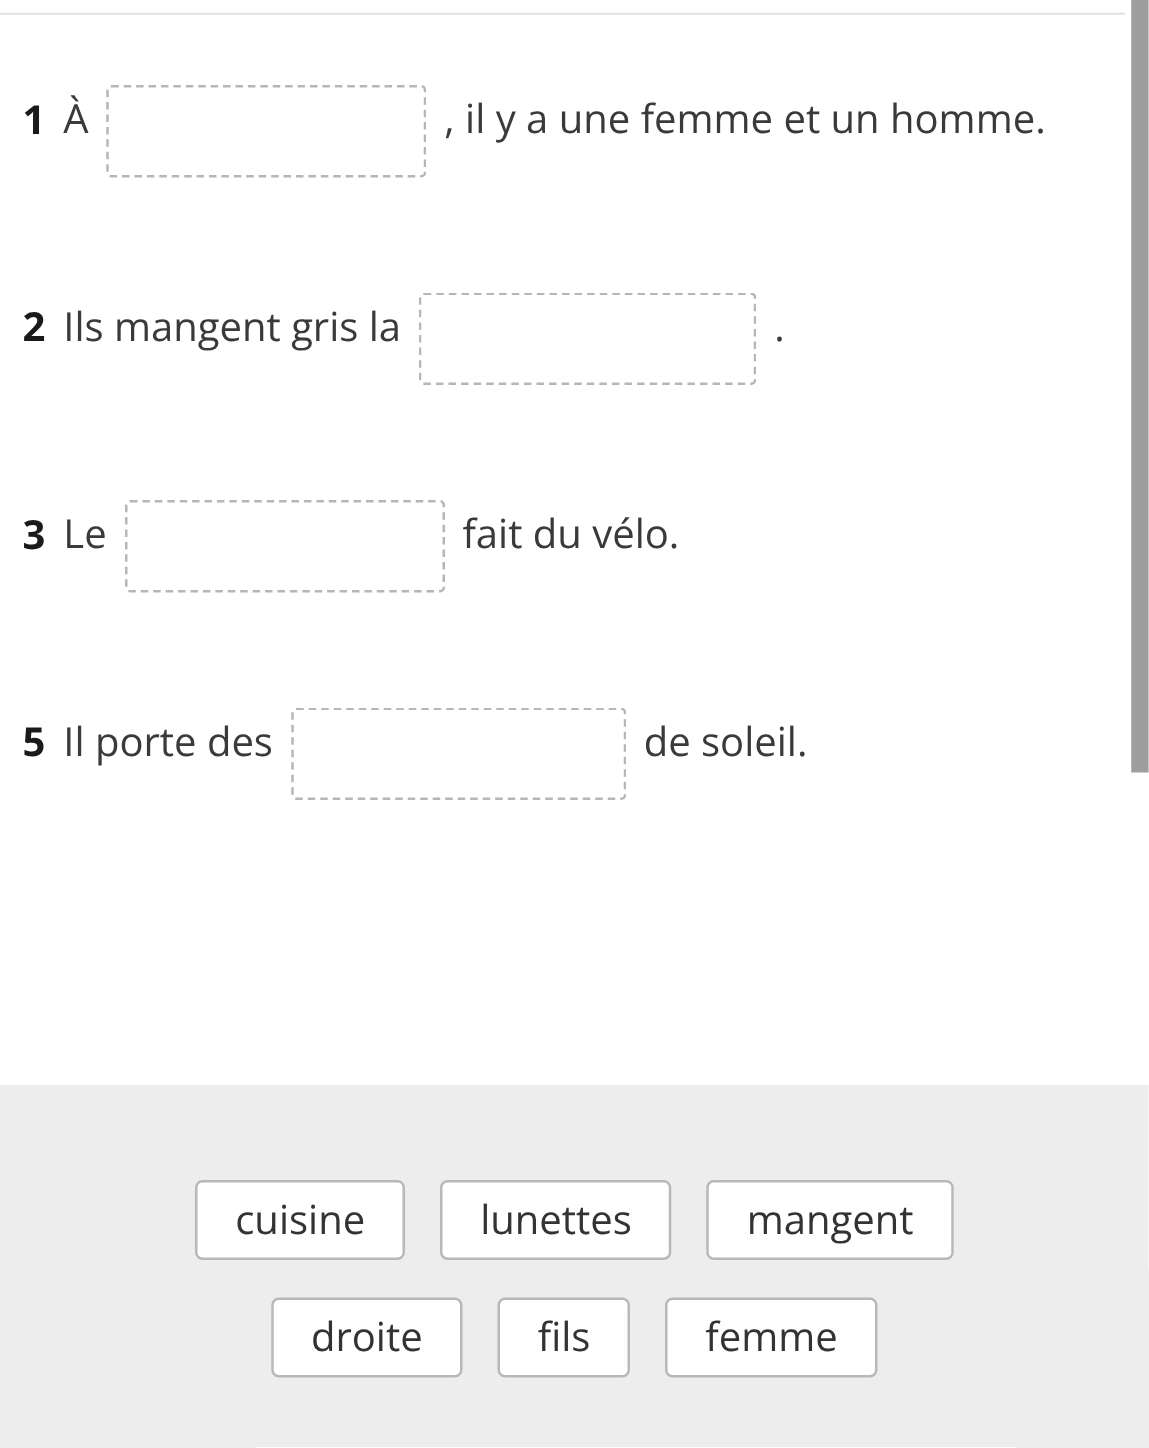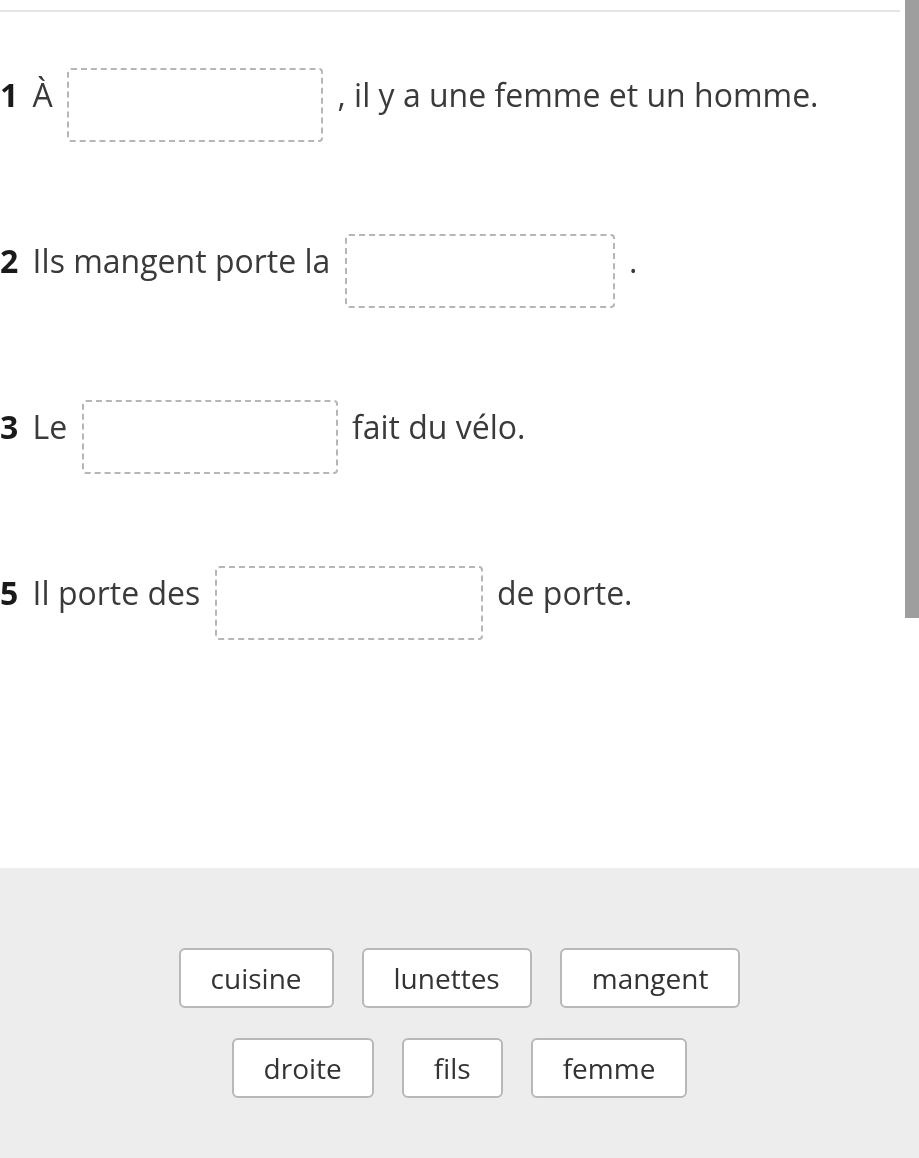--- a/index.html
+++ b/index.html
@@ -31,21 +31,21 @@
     width: 14px;
     height: 618px;
     background: #9e9e9e;
     border-radius: 0;
   }
   .questions {
     position: absolute;
     top: 70px;
     left: 0;
     width: 900px;
-    padding-left: 0;
+    padding-left: 18px;
   }
   .qline {
     font-size: 32px;
     color: #3a3a3a;
     line-height: 1.2;
     margin-bottom: 110px;
     white-space: nowrap;
   }
   .qline:last-child { margin-bottom: 0; }
   .qnum {
@@ -85,21 +85,21 @@
   }
   .bank-row {
     display: flex;
     gap: 28px;
     justify-content: center;
   }
   .chip {
     background: #ffffff;
     border: 2px solid #b8b8b8;
     border-radius: 6px;
-    font-size: 28px;
+    font-size: 32px;
     color: #333;
     padding: 14px 30px;
     line-height: 1;
     cursor: grab;
     user-select: none;
   }
 </style>
 </head>
 <body>
 
@@ -112,38 +112,38 @@
 
     <div class="qline">
       <span class="qnum">1</span>
       <span>À</span>
       <span class="blank w-large"></span>
       <span>, il y a une femme et un homme.</span>
     </div>
 
     <div class="qline">
       <span class="qnum">2</span>
-      <span>Ils mangent porte la</span>
+      <span>Ils mangent gris la</span>
       <span class="blank w-med"></span>
       <span>.</span>
     </div>
 
     <div class="qline">
       <span class="qnum">3</span>
       <span>Le</span>
       <span class="blank w-med2"></span>
       <span>fait du vélo.</span>
     </div>
 
 
     <div class="qline">
       <span class="qnum">5</span>
       <span>Il porte des</span>
       <span class="blank w-med4"></span>
-      <span>de porte.</span>
+      <span>de soleil.</span>
     </div>
 
   </div>
 
   <div class="word-bank">
     <div class="bank-row">
       <div class="chip">cuisine</div>
       <div class="chip">lunettes</div>
       <div class="chip">mangent</div>
     </div>

